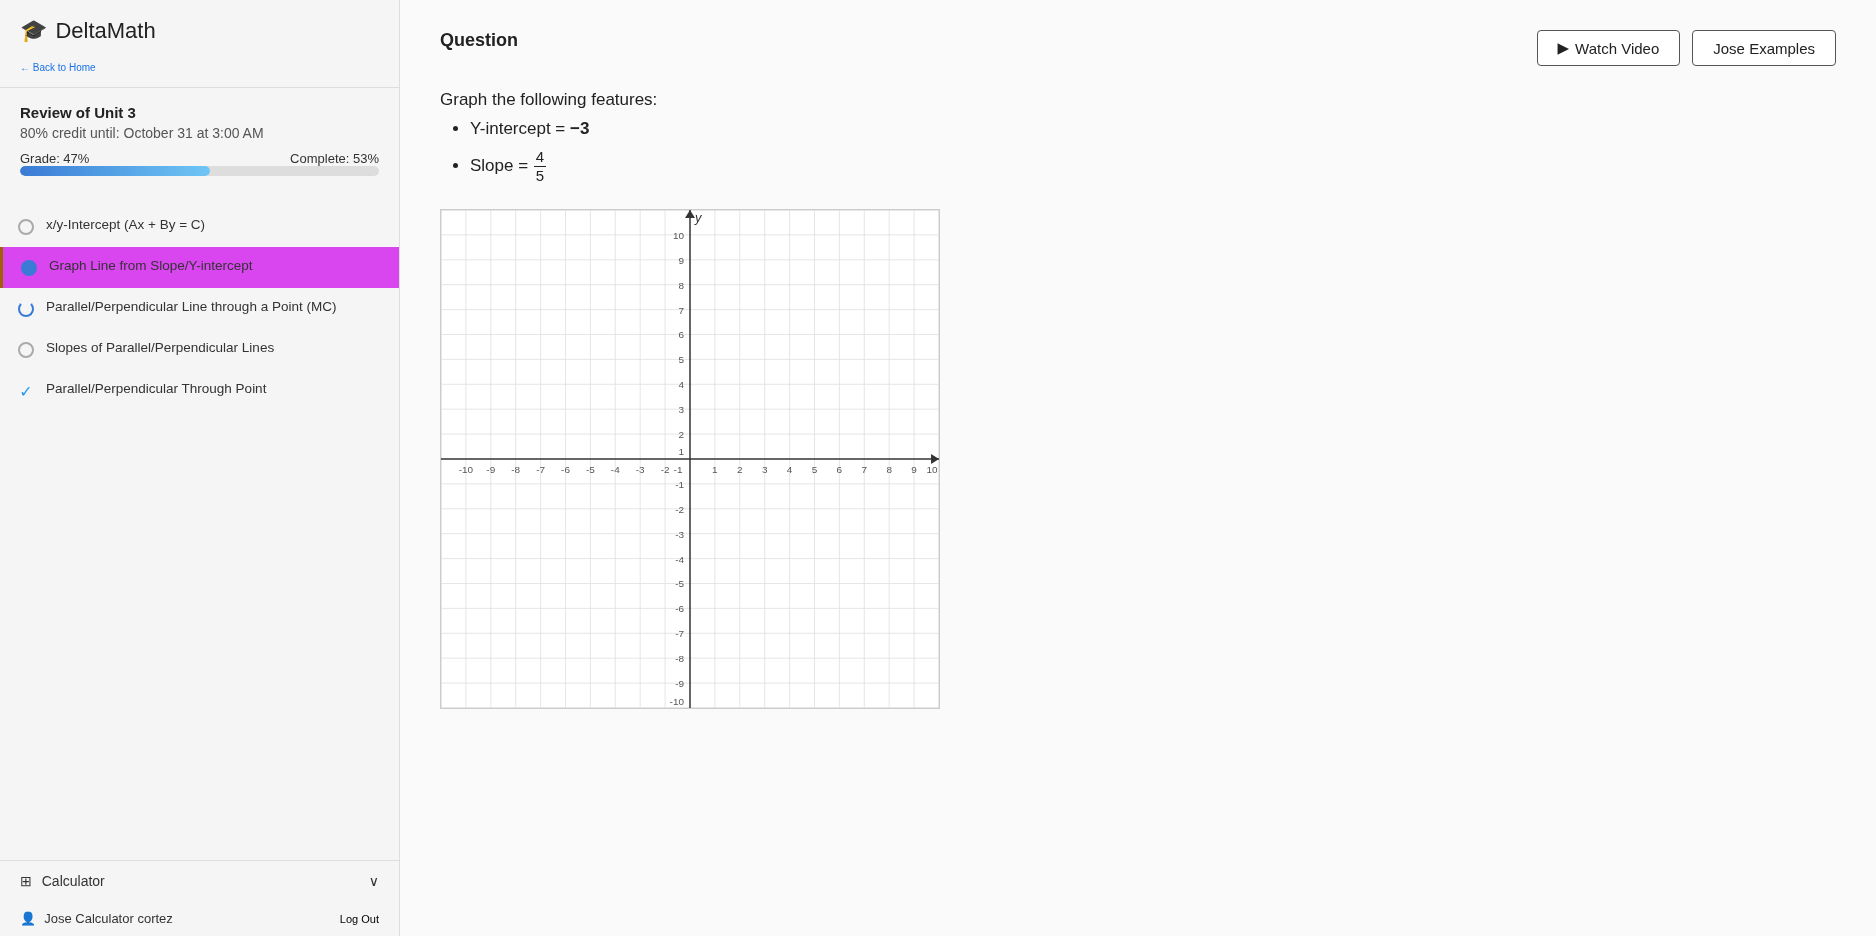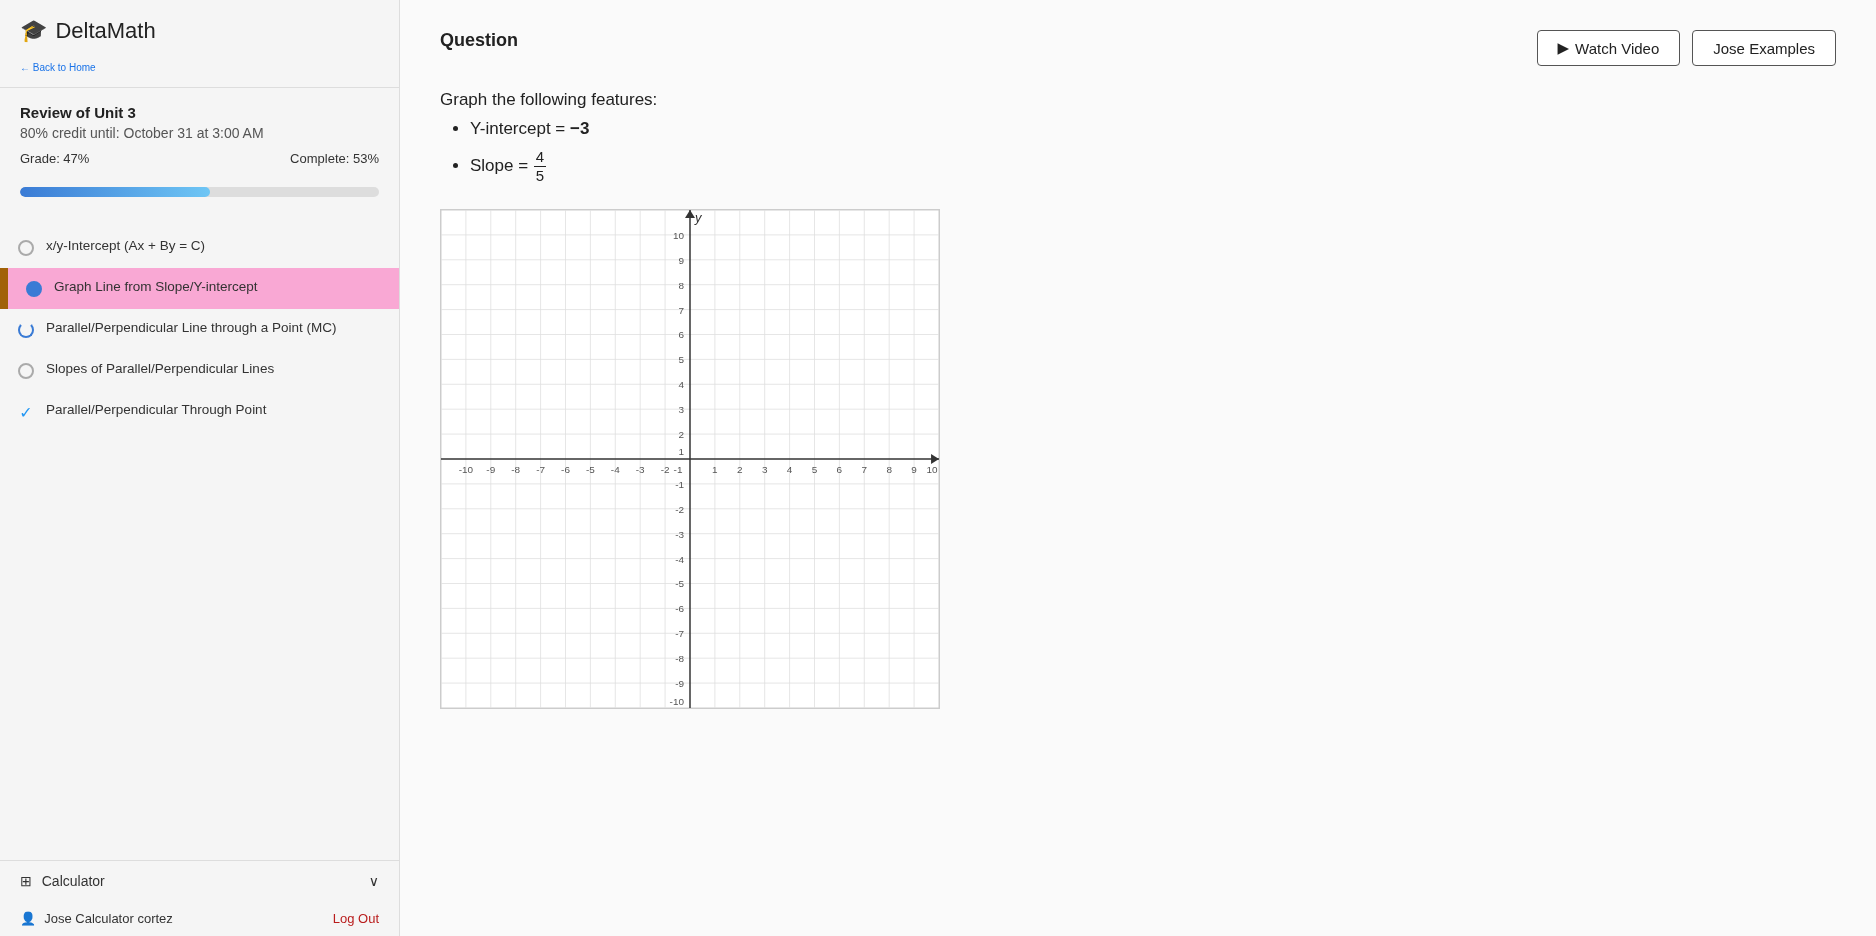--- a/index.html
+++ b/index.html
@@ -69,21 +69,21 @@
     .unit-deadline {
       font-size: 14px;
       color: #555;
       margin-bottom: 10px;
     }
 
     .grade-row {
       display: flex;
       justify-content: space-between;
       align-items: center;
-      margin-bottom: 21px;
+      margin-bottom: 0;
       font-size: 13px;
       color: #333;
     }
 
     .progress-bar-bg {
       width: 100%;
       height: 10px;
       background: #ddd;
       border-radius: 5px;
       overflow: hidden;
@@ -107,22 +107,22 @@
       align-items: flex-start;
       padding: 10px 16px;
       cursor: pointer;
       font-size: 13.5px;
       color: #333;
       gap: 10px;
       border-radius: 0;
     }
 
     .nav-item.active {
-      background: #f9a8d4;
-      border-left: 8px solid #a16207;
+      background: #d946ef;
+      border-left: 3px solid #a16207;
     }
 
     .nav-item .nav-icon {
       width: 20px;
       min-width: 20px;
       height: 20px;
       display: flex;
       align-items: center;
       justify-content: center;
       margin-top: 1px;
@@ -195,23 +195,23 @@
       justify-content: space-between;
     }
 
     .user-left {
       display: flex;
       align-items: center;
       gap: 8px;
     }
 
     .logout-link {
-      color: #b91c1c;
+      color: #000000;
       cursor: pointer;
-      font-size: 13px;
+      font-size: 11px;
     }
 
     
     #main {
       flex: 1;
       background: #fafafa;
       padding: 30px 40px;
       overflow-y: auto;
       position: relative;
     }

